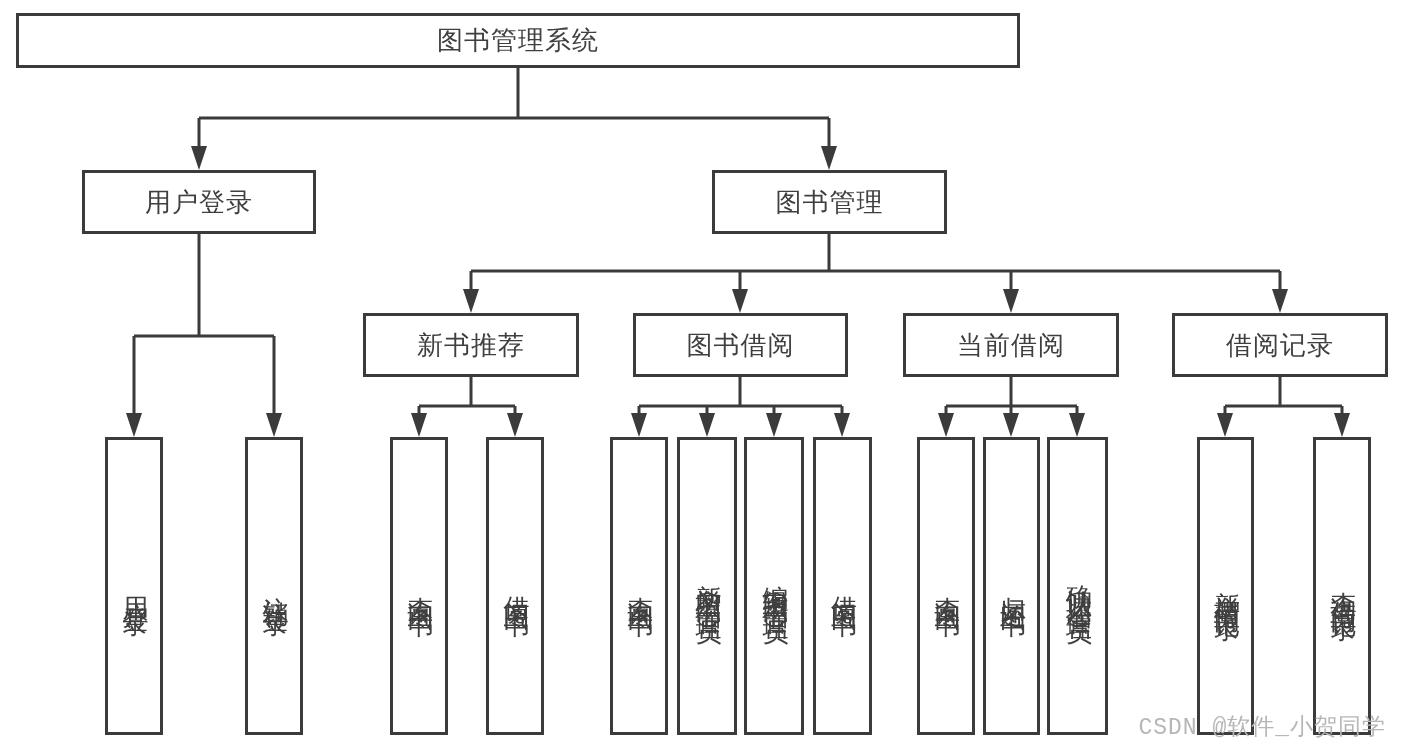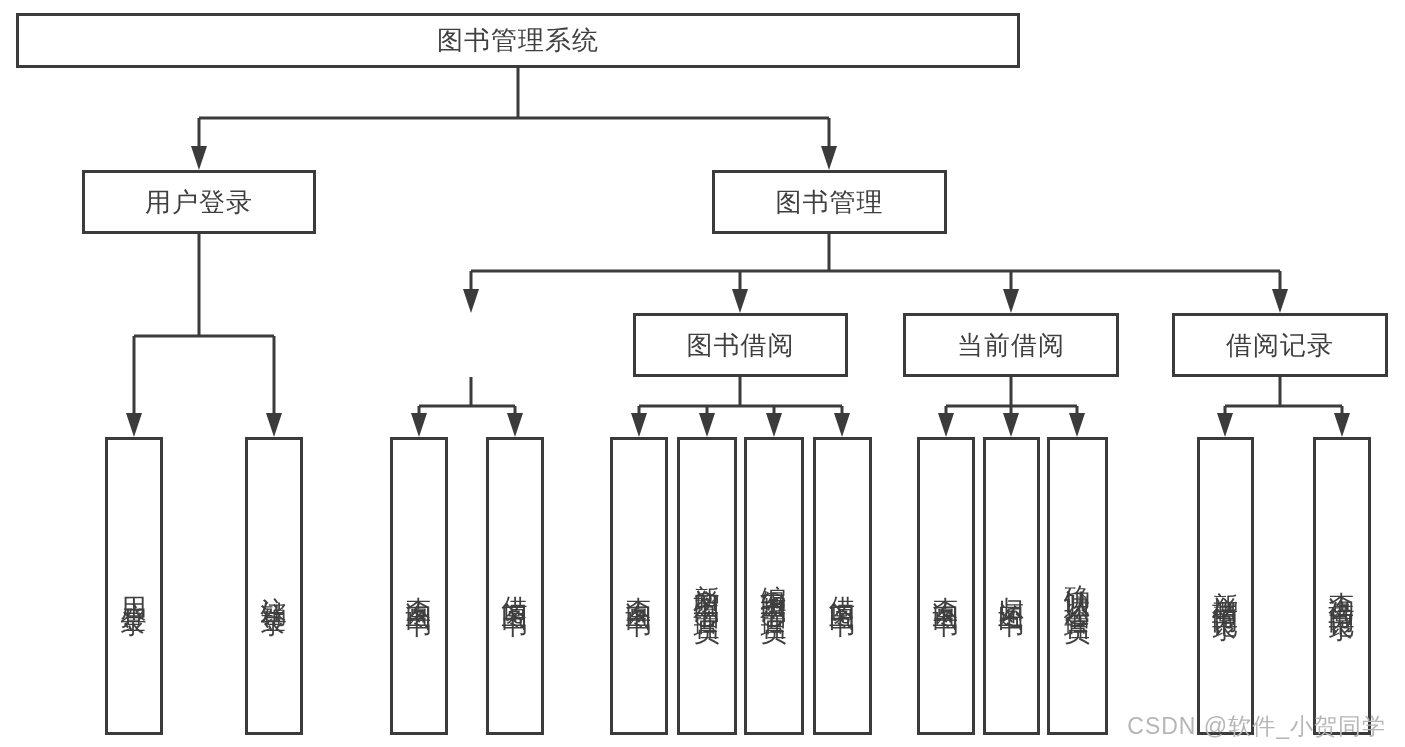--- a/index.html
+++ b/index.html
@@ -7,20 +7,21 @@
     --text:#3f3f3f;
     --wm:#b6b6b6;
   }
   html,body{margin:0;padding:0;background:#ffffff;}
   body{font-family:"Liberation Sans","DejaVu Sans",sans-serif;color:var(--text);}
   #stage{
     position:relative;
     width:1405px;height:747px;
     background:#ffffff;
     overflow:hidden;
+    font-family:Liberation Mono, monospace;
   }
   #wires{position:absolute;left:0;top:0;width:1405px;height:747px;}
   .node{
     position:absolute;
     box-sizing:border-box;
     background:#ffffff;
     border:3px solid var(--line);
     display:flex;
     align-items:center;
     justify-content:center;
@@ -99,20 +100,23 @@
     <span>图书管理系统</span>
   </div>
 
   <div class="node" style="left:82px;top:170px;width:234px;height:64px;">
     <span>用户登录</span>
   </div>
   <div class="node" style="left:712px;top:170px;width:235px;height:64px;">
     <span>图书管理</span>
   </div>
 
+  <div class="node" style="left:363px;top:313px;width:216px;height:64px;">
+    <span>新书推荐</span>
+  </div>
   <div class="node" style="left:903px;top:313px;width:216px;height:64px;">
     <span>当前借阅</span>
   </div>
   <div class="node" style="left:633px;top:313px;width:215px;height:64px;">
     <span>图书借阅</span>
   </div>
   <div class="node" style="left:1172px;top:313px;width:216px;height:64px;align-items:center;">
     <span>借阅记录</span>
   </div>
 

